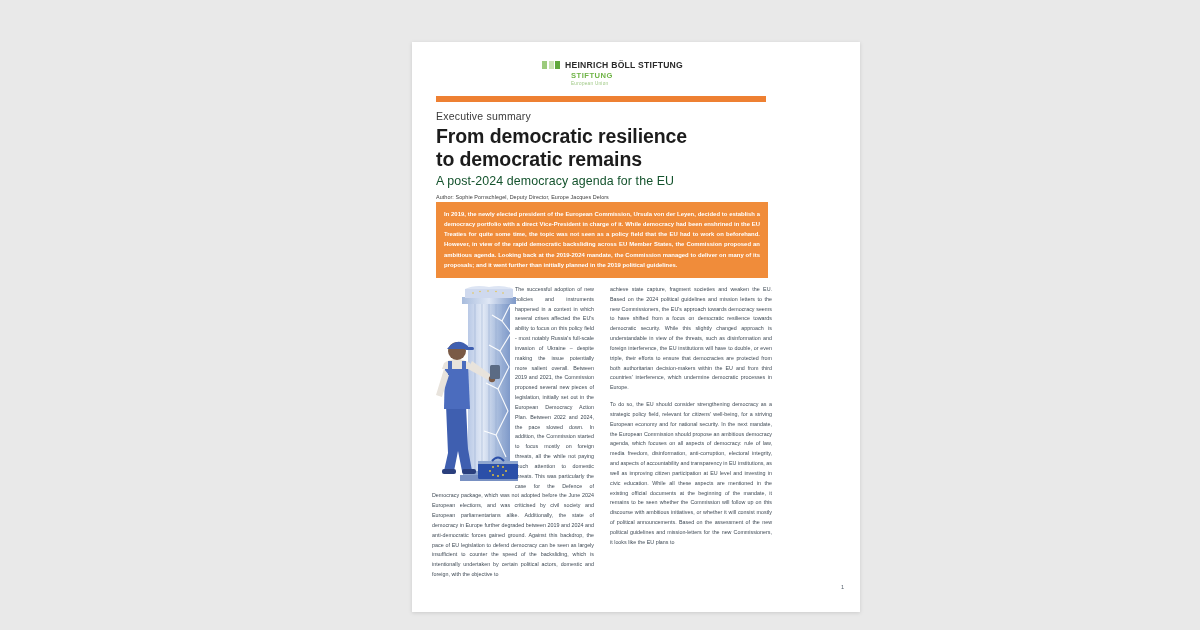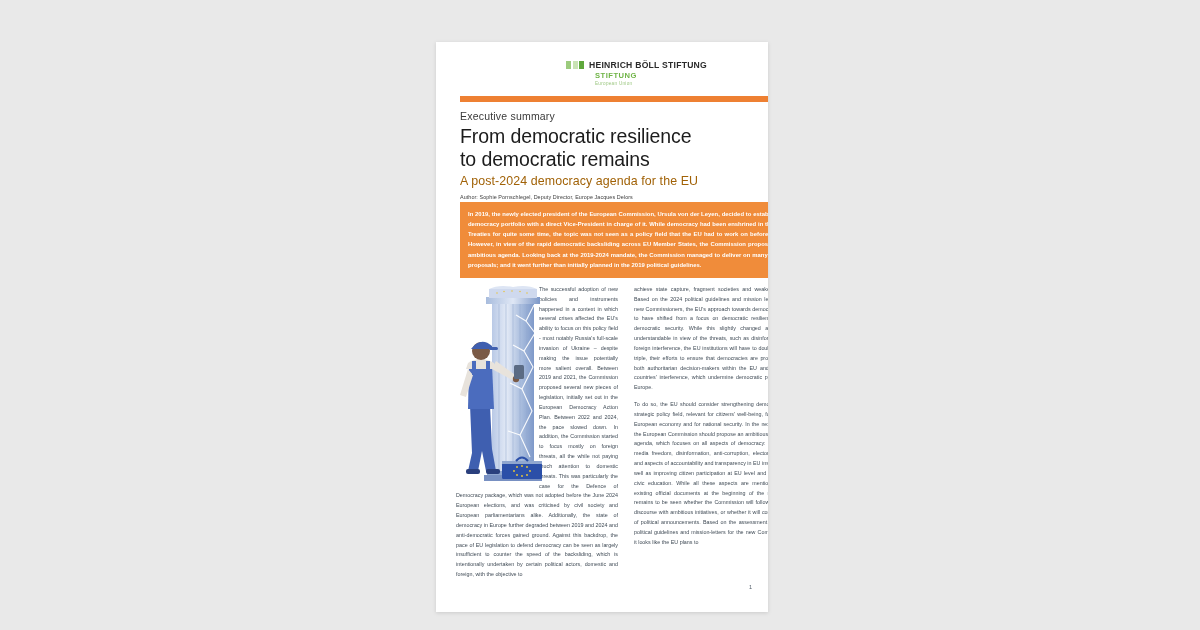--- a/index.html
+++ b/index.html
@@ -13,25 +13,24 @@
   #stage {
     position: relative;
     width: 1200px; height: 630px;
     background: #e9e9e9;
   }
 
   
   #page {
     position: absolute;
     left: 412px; top: 42px;
-    width: 332px; height: 570px;
+    width: 448px; height: 570px;
     background: #ffffff;
     box-shadow: 0 1px 4px rgba(0,0,0,0.13);
     overflow: hidden;
-    margin-left: 24px;
   }
 
   
   .logo-block {
     position: absolute;
     left: 130px; top: 18px;
     width: 230px;
     text-align: left;
   }
   .logo-row {
@@ -89,29 +88,29 @@
     width: 332px;
   }
   .eyebrow {
     font-size: 10.5px;
     color: #3a3a3a;
     letter-spacing: 0.2px;
     margin-bottom: 3px;
   }
   .maintitle {
     font-size: 19.5px;
-    font-weight: normal;
+    font-weight: bold;
     color: #1c1c1c;
     line-height: 1.17;
     letter-spacing: -0.1px;
   }
   .subtitle {
     margin-top: 3px;
     font-size: 12.4px;
-    color: #a16207;
+    color: #14532d;
     letter-spacing: 0.1px;
   }
   .author {
     margin-top: 6px;
     font-size: 5.4px;
     color: #3c3c3c;
     letter-spacing: 0.08px;
   }
 
   

